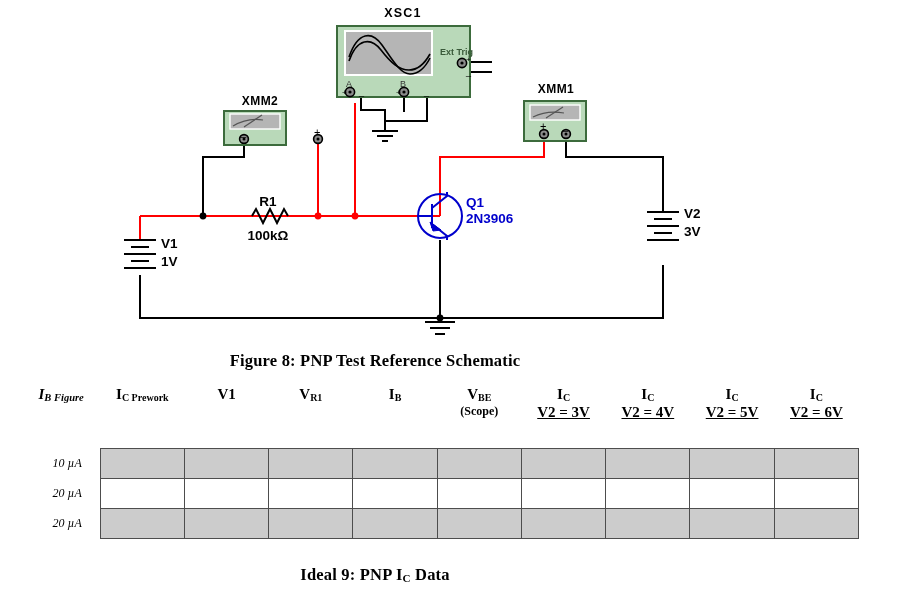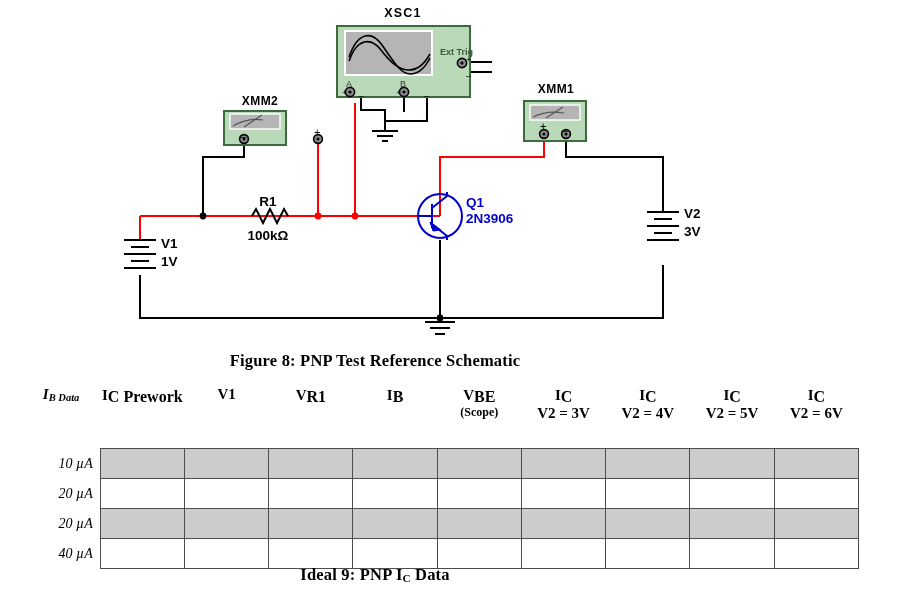--- a/index.html
+++ b/index.html
@@ -76,45 +76,45 @@
     vertical-align: top;
     font-weight: bold;
     font-size: 15px;
     color: #000;
     height: 56px;
     padding: 0 1px 6px 1px;
     line-height: 1.12;
   }
   th.col-head .hd-main { display: block; white-space: nowrap; }
   th.col-head .hd-sub  { display: block; font-size: 12px; font-weight: bold; margin-top: 2px; }
-  th.col-head .hd-line2 { display: block; white-space: nowrap; margin-top: 1px; }
+  th.col-head .hd-line2 { display: block; white-space: nowrap; margin-top: 1px; text-decoration: underline; }
   th.col-head sub {
-    font-size: 16px;
+    font-size: 10px;
     vertical-align: baseline;
     position: relative;
     bottom: -2px;
     font-weight: bold;
   }
   th.col-head.first-head {
     font-style: italic;
     font-weight: bold;
     font-size: 15px;
   }
   th.col-head.first-head sub {
     font-style: italic;
     font-size: 10.5px;
   }
 
   td.row-label {
     border: none;
     background: transparent;
     text-align: right;
-    padding-right: 7px;
+    padding-right: 18px;
     font-style: italic;
-    font-size: 14px;
+    font-size: 12px;
     color: #000;
     height: 28px;
     white-space: nowrap;
   }
   td.cell {
     border: 1px solid #4d4d4d;
     height: 28px;
     padding: 0;
   }
   tr.shade td.cell { background: #cccccc; }
@@ -328,21 +328,21 @@
           <col class="c-data">
         <col class="c-data">
           <col class="c-data">
           <col class="c-data">
           <col class="c-data">
           <col class="c-data">
       </colgroup>
       <thead>
         <tr>
           <th class="col-head first-head">
-            <span class="hd-main"><span>I</span><sub>B Data</sub></span>
+            <span class="hd-main"><span>I</span><sub>B Figure</sub></span>
           </th>
           <th class="col-head">
             <span class="hd-main"><span>I</span><sub>C  Prework</sub></span>
           </th>
           <th class="col-head">
             <span class="hd-main"><span>V1</span></span>
           </th>
           <th class="col-head">
             <span class="hd-main"><span>V</span><sub>R1</sub></span>
           </th>
@@ -401,32 +401,20 @@
           <td class="cell"></td>
           <td class="cell"></td>
           <td class="cell"></td>
           <td class="cell"></td>
           <td class="cell"></td>
           <td class="cell"></td>
           <td class="cell"></td>
           <td class="cell"></td>
           <td class="cell"></td>
         </tr>
-        <tr class="plain">
-          <td class="row-label">40 µA</td>
-          <td class="cell"></td>
-          <td class="cell"></td>
-          <td class="cell"></td>
-          <td class="cell"></td>
-          <td class="cell"></td>
-          <td class="cell"></td>
-          <td class="cell"></td>
-          <td class="cell"></td>
-          <td class="cell"></td>
-        </tr>
       </tbody>
     </table>
   </div>
 
   <div class="fig-caption" id="fig9-caption">
     <span>Ideal 9: PNP I</span><sub>C</sub><span> Data</span>
   </div>
 
 </div>
 

